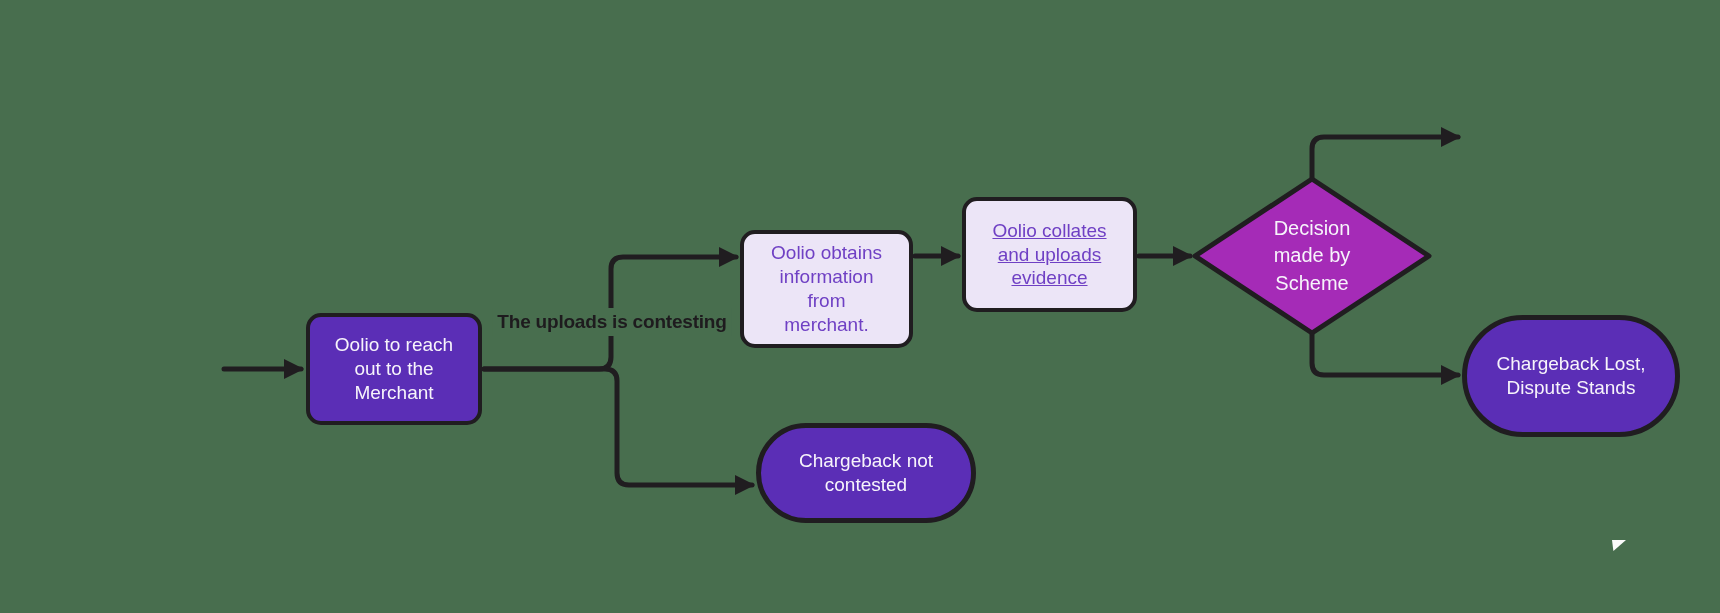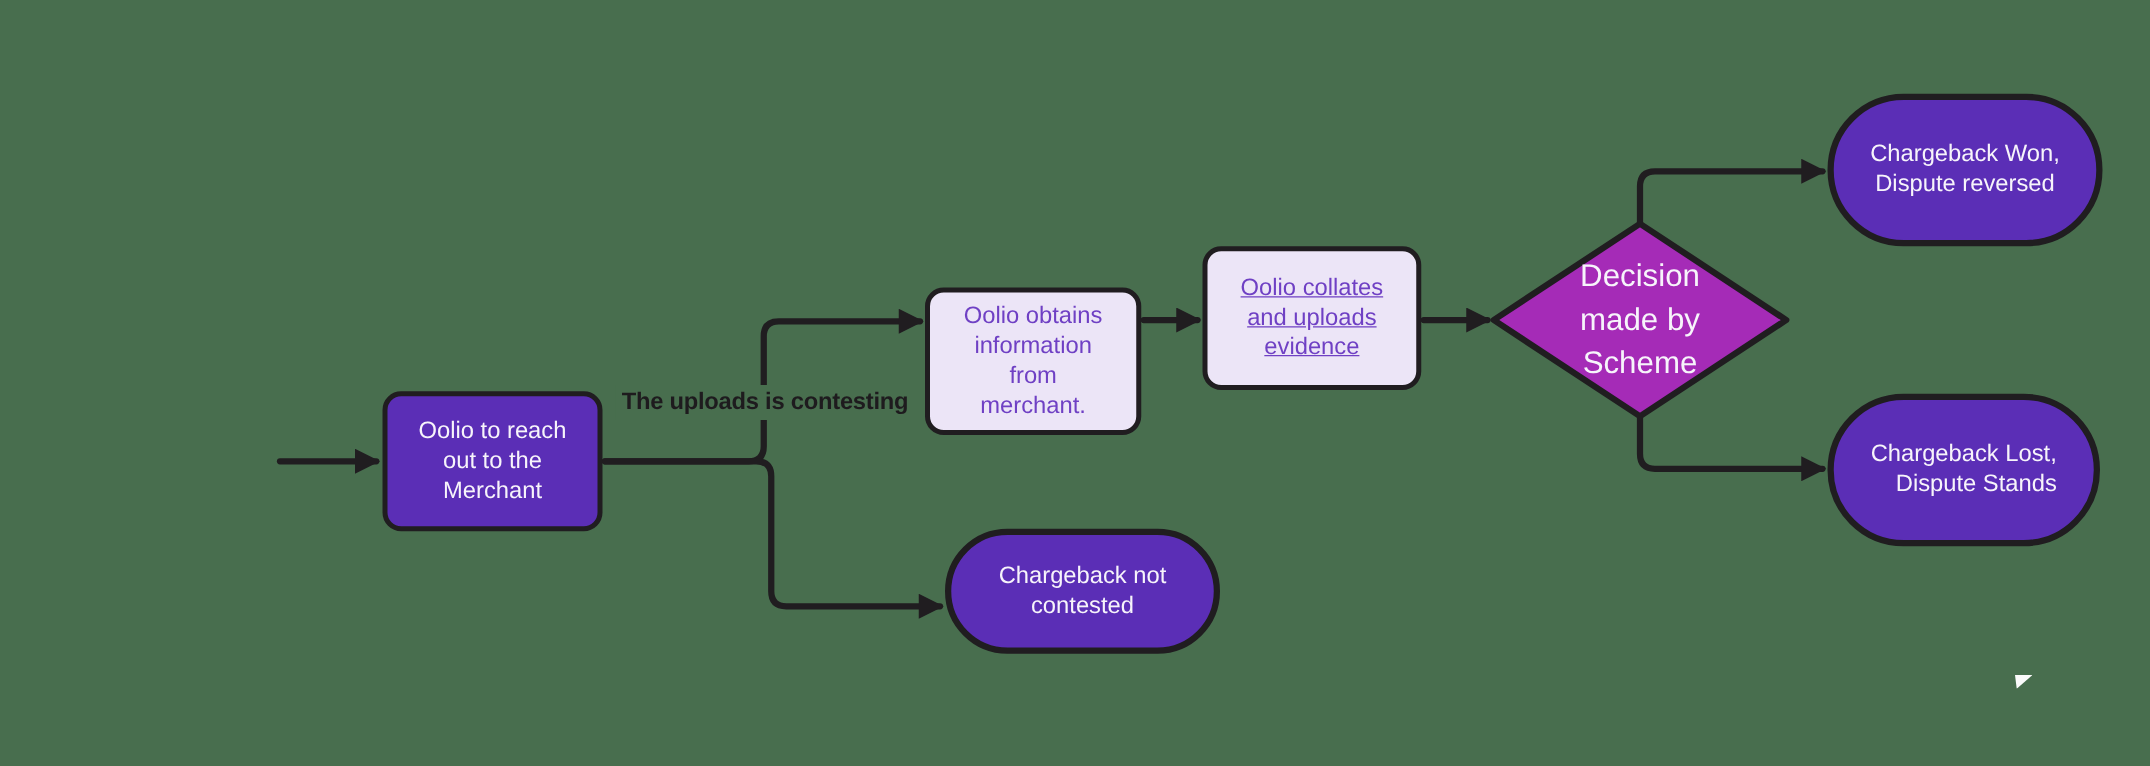--- a/index.html
+++ b/index.html
@@ -33,42 +33,42 @@
     padding:4px 8px;
   }
   .node.light{background:var(--light-fill);color:var(--light-text);border-radius:15px;}
   .node.purple{background:var(--purple-fill);color:var(--purple-text);border-radius:15px;}
   .node.stadium{background:var(--purple-fill);color:var(--purple-text);border-radius:62px;border-width:5px;}
   .diamond-label{
     position:absolute;
     display:flex;align-items:center;justify-content:center;
     text-align:center;white-space:pre-line;
     color:var(--purple-text);
-    font-size:25px;line-height:1.38;
+    font-size:20px;line-height:1.38;
     z-index:2;
     background:transparent;border:none;
   }
   .edge-label{
     position:absolute;
     transform:translateX(-50%);
     background:var(--bg);
     color:var(--label-text);
     font-size:19px;font-weight:bold;
     letter-spacing:-0.2px;
     padding:3px 5px;
     white-space:nowrap;
     z-index:3;
   }
   
   .n-received{left:48px;top:313px;width:172px;height:112px;}
   .n-reach{left:306px;top:313px;width:176px;height:112px;}
   .n-obtains{left:740px;top:197px;width:173px;height:118px;margin-top:33px;}
   .n-collates{left:962px;top:197px;width:175px;height:115px;text-decoration:underline;}
   .n-won{left:1462px;top:75px;width:220px;height:122px;}
-  .n-lost{left:1462px;top:315px;width:218px;height:122px;text-align:right;}
+  .n-lost{left:1462px;top:315px;width:218px;height:122px;}
   .n-notcontested{left:756px;top:423px;width:220px;height:100px;}
   .diamond-box{left:1195px;top:179px;width:234px;height:154px;}
   .l-contesting{left:612px;top:308px;}
   .l-notcontesting{left:607px;top:431px;}
   #cursor-artifact{
     position:absolute;left:1612px;top:540px;width:14px;height:11px;
     background:#fbfbfb;
     clip-path:polygon(0 0,100% 0,10% 100%);
     z-index:4;
   }
@@ -107,22 +107,20 @@
 merchant.</div>
 
   <div class="node light n-collates">Oolio collates
 and uploads
 evidence</div>
 
   <div class="diamond-label diamond-box">Decision
 made by
 Scheme</div>
 
-  <div class="node stadium n-won">Chargeback Won,
-Dispute reversed</div>
 
   <div class="node stadium n-lost">Chargeback Lost,
 Dispute Stands</div>
 
   <div class="node stadium n-notcontested">Chargeback not
 contested</div>
 
   <div class="edge-label l-contesting">The uploads is contesting</div>
 
 

